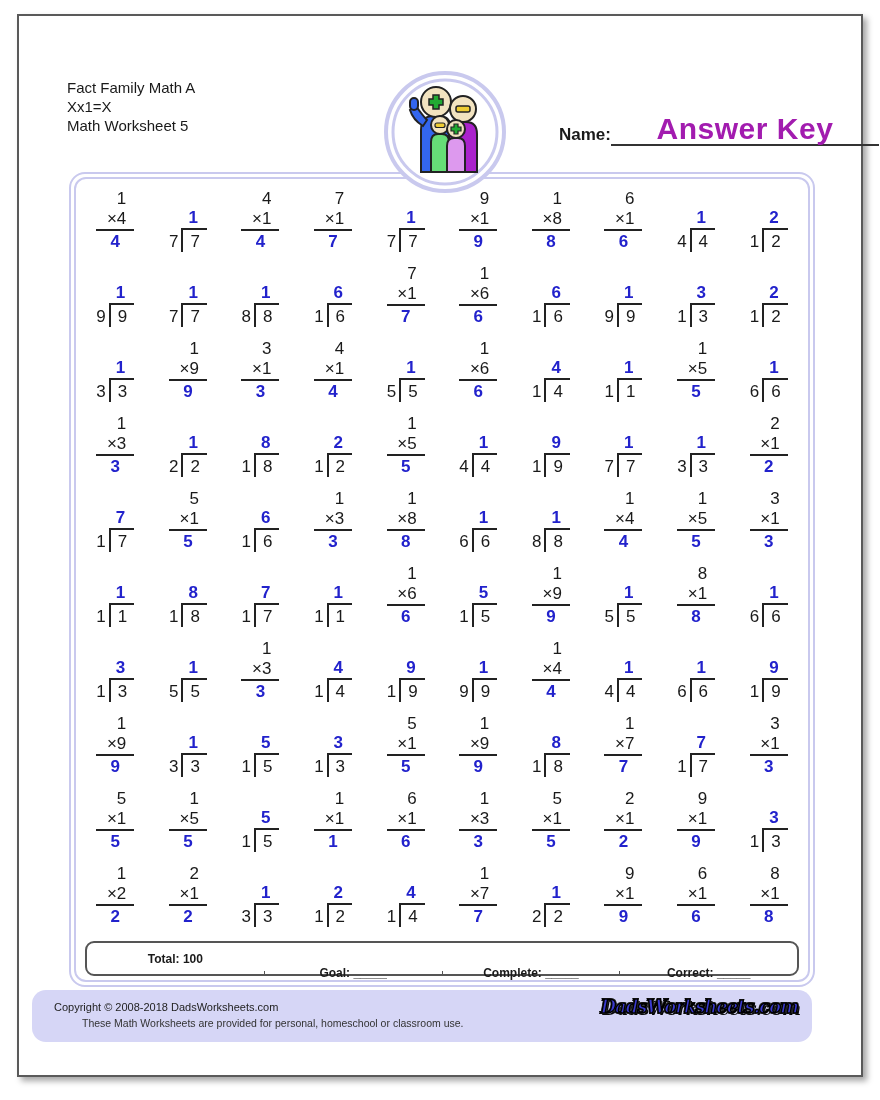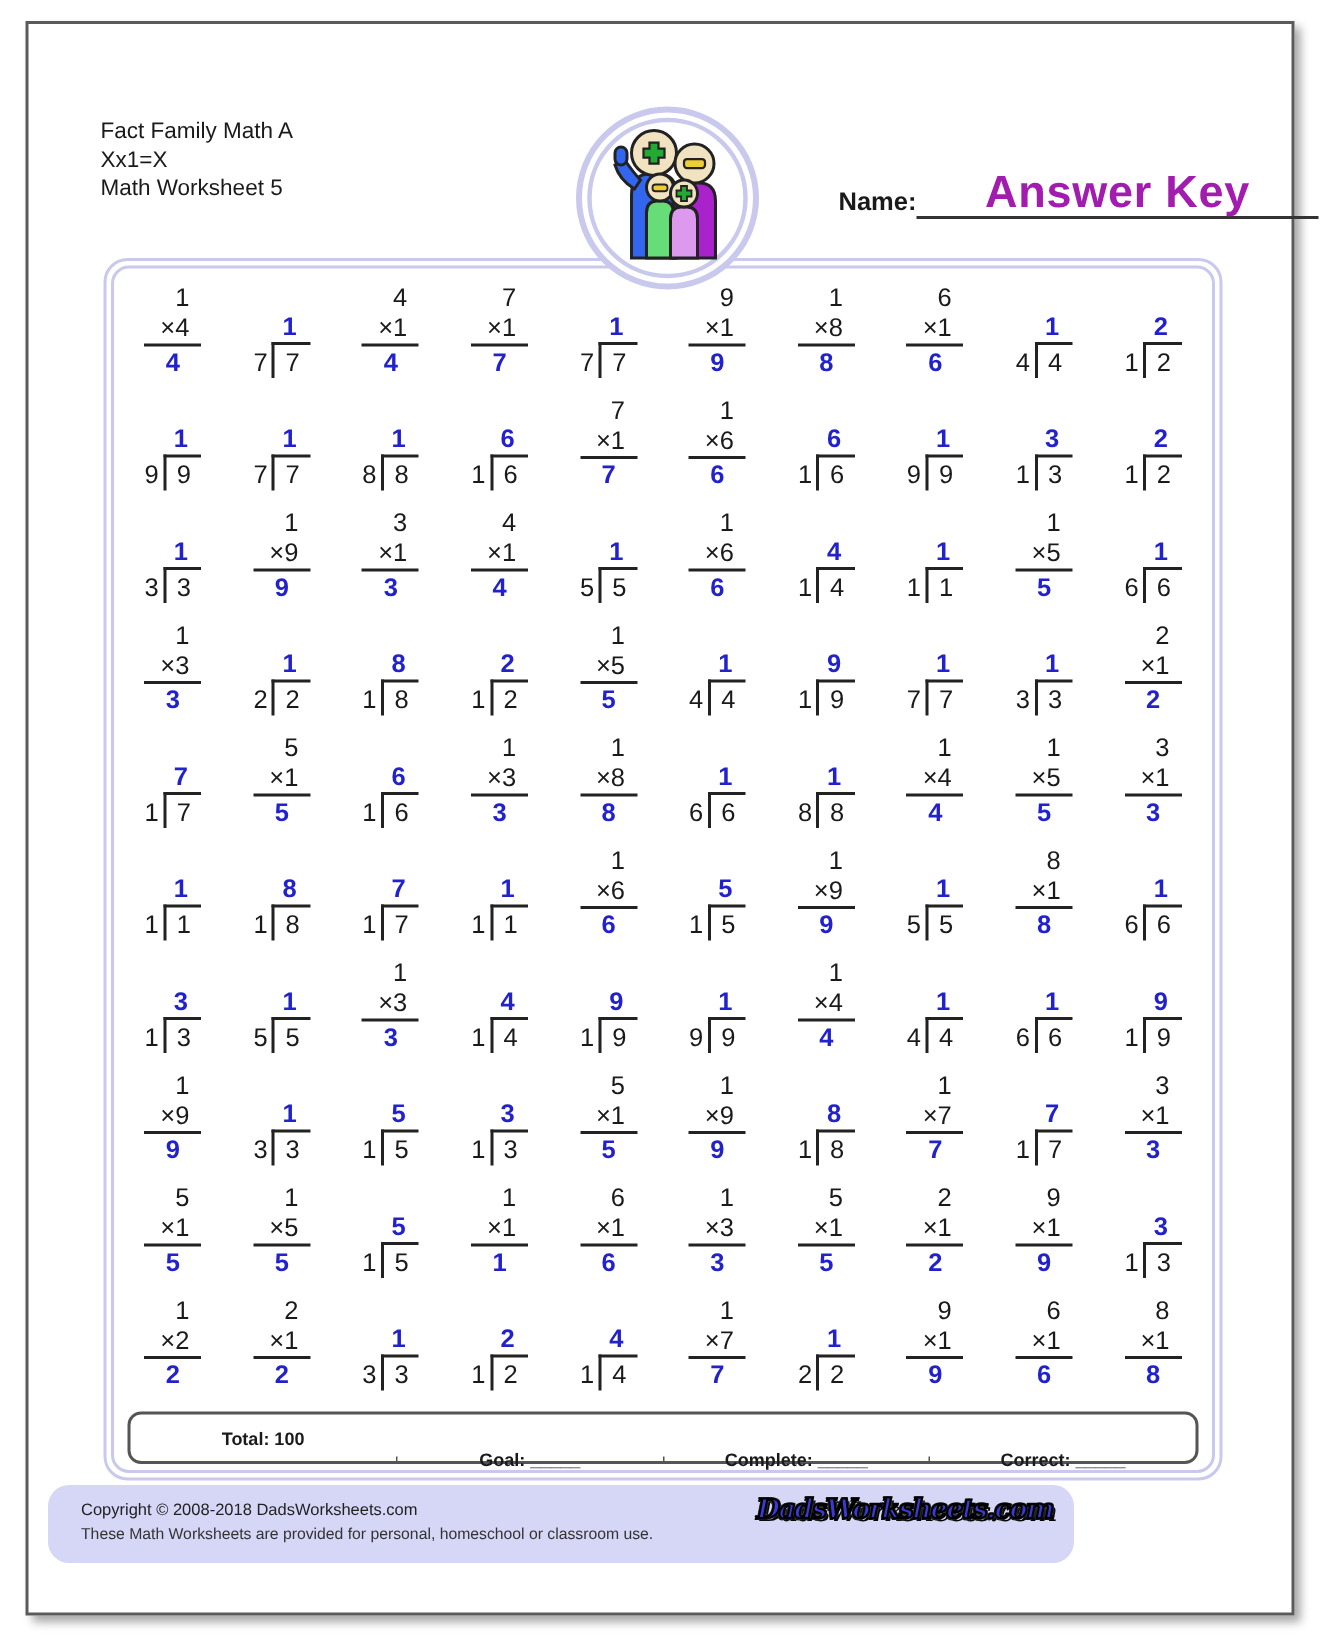--- a/index.html
+++ b/index.html
@@ -43,25 +43,25 @@
   .d-dividend{border-left:2px solid #222;border-top:2px solid #222;padding:2px 7px 0 7px;}
   
   .totals{
     position:absolute;left:14px;right:14px;bottom:9px;height:35px;
     border:2px solid #555;border-radius:9px;display:flex;align-items:stretch;background:#fff;
   }
   .totals .tcell{flex:1;display:flex;align-items:center;justify-content:center;font-size:12px;font-weight:bold;}
   .totals .tcell + .tcell{border-left:1px solid #555;margin-top:28px;}
   
   .footer-band{
-    position:absolute;left:13px;top:974px;width:684px;height:52px;
+    position:absolute;left:13px;top:974px;width:780px;height:52px;
     background:#d6d6f6;border-radius:14px;z-index:0;
   }
   .copyright{position:absolute;left:22px;top:9px;font-size:11px;line-height:16px;color:#222;}
-  .copyright .line2{font-size:10.5px;color:#333;}
+  .copyright .line2{font-size:10.5px;color:#333;margin-left:28px;}
   .dw-logo{
     position:absolute;right:14px;top:6px;font-family:"DejaVu Serif",serif;
     font-style:italic;font-weight:bold;font-size:18px;color:#3a3ad0;
     -webkit-text-stroke:1.5px #000;
     text-shadow:0 0 2px #fff,2px 2px 0 #000,-1px -1px 0 #000,1px -1px 0 #000,-1px 1px 0 #000;
     letter-spacing:-1px;
   }
 </style>
 </head>
 <body>

